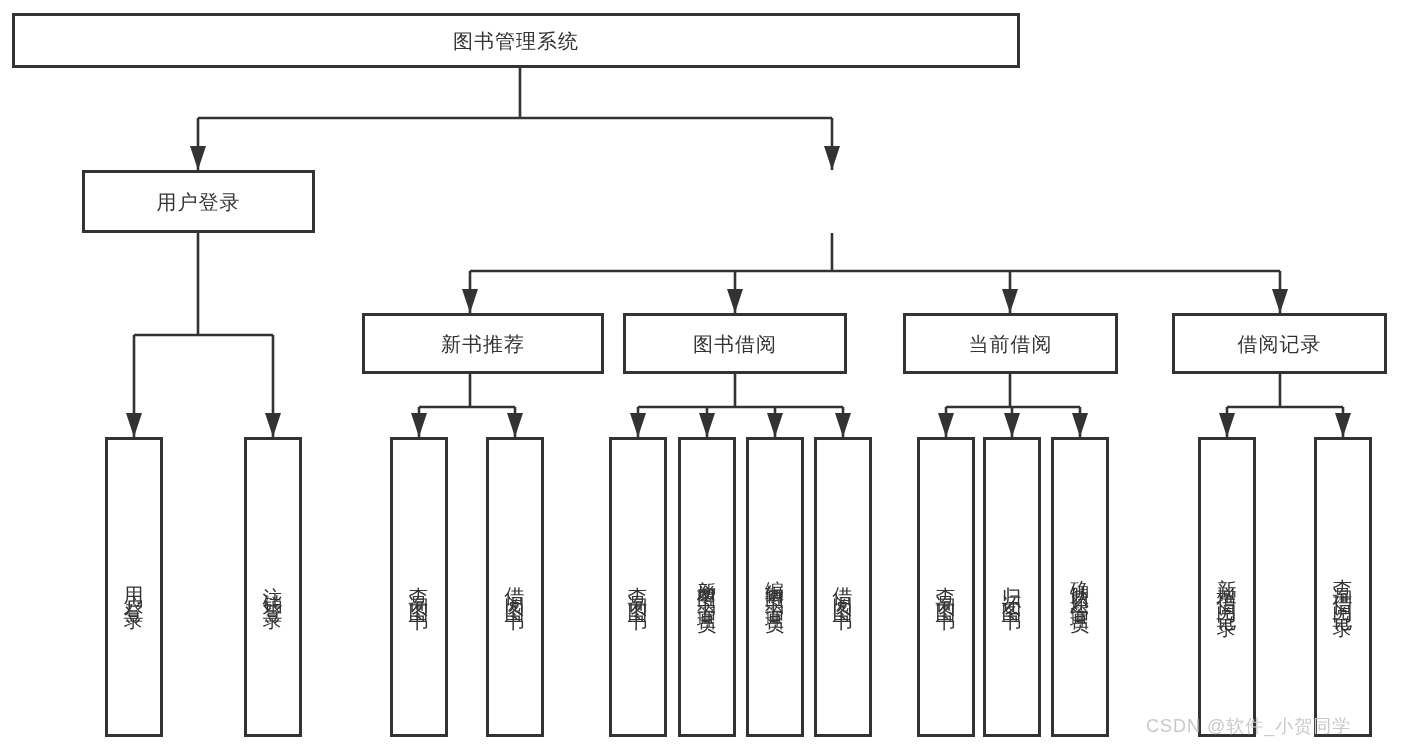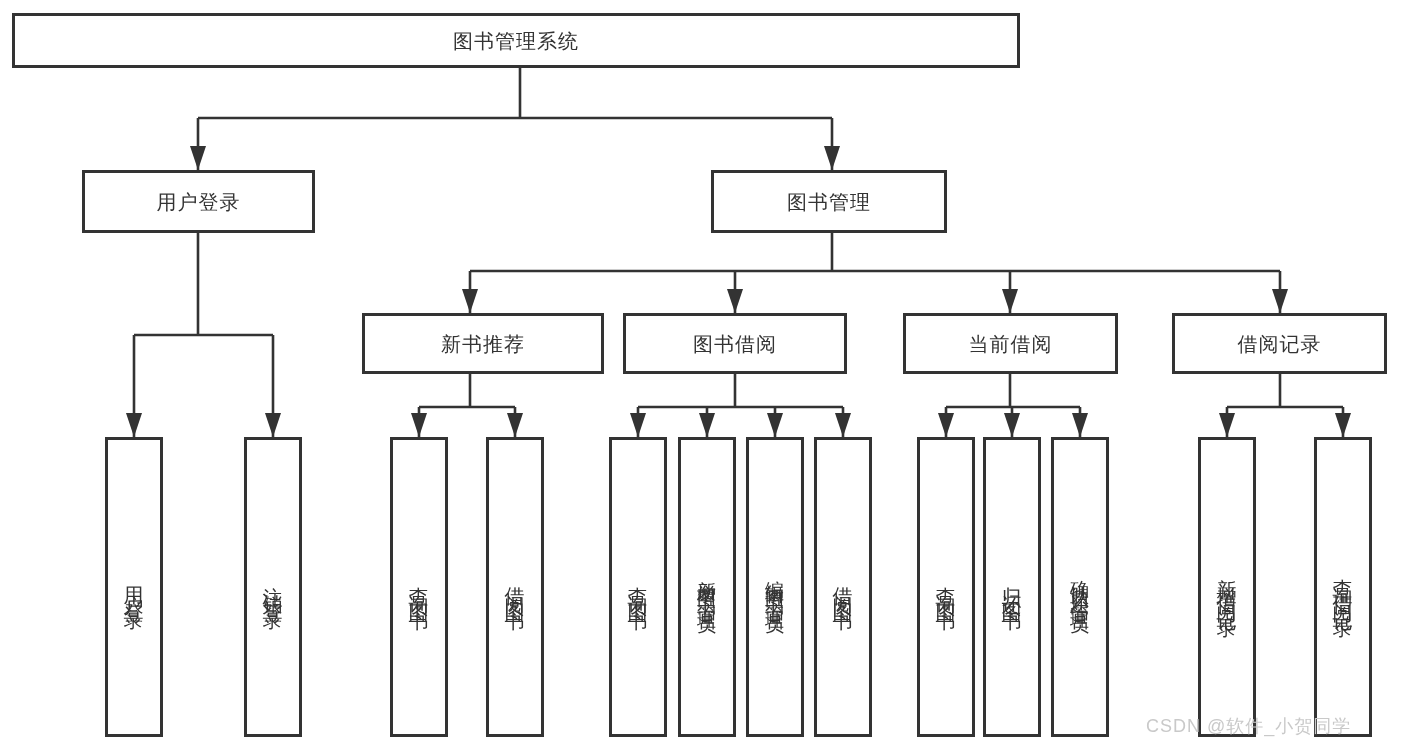--- a/index.html
+++ b/index.html
@@ -75,21 +75,20 @@
     <line class="cline" x1="1080" y1="407" x2="1080" y2="437" marker-end="url(#arw)"></line>
 
     <path class="cline" d="M1280,374 L1280,407 M1227,407 L1343,407"></path>
     <line class="cline" x1="1227" y1="407" x2="1227" y2="437" marker-end="url(#arw)"></line>
     <line class="cline" x1="1343" y1="407" x2="1343" y2="437" marker-end="url(#arw)"></line>
   </svg>
 
   <div class="hnode" style="left:12px;top:13px;width:1008px;height:55px">图书管理系统</div>
 
   <div class="hnode" style="left:82px;top:170px;width:233px;height:63px">用户登录</div>
-  <div class="hnode" style="left:711px;top:170px;width:236px;height:63px">图书管理</div>
 
   <div class="hnode" style="left:362px;top:313px;width:242px;height:61px">新书推荐</div>
   <div class="hnode" style="left:623px;top:313px;width:224px;height:61px">图书借阅</div>
   <div class="hnode" style="left:903px;top:313px;width:215px;height:61px">当前借阅</div>
   <div class="hnode" style="left:1172px;top:313px;width:215px;height:61px">借阅记录</div>
 
   <div class="vnode" style="left:105px">用户登录</div>
   <div class="vnode" style="left:244px">注销登录</div>
 
   <div class="vnode" style="left:390px">查询图书</div>

